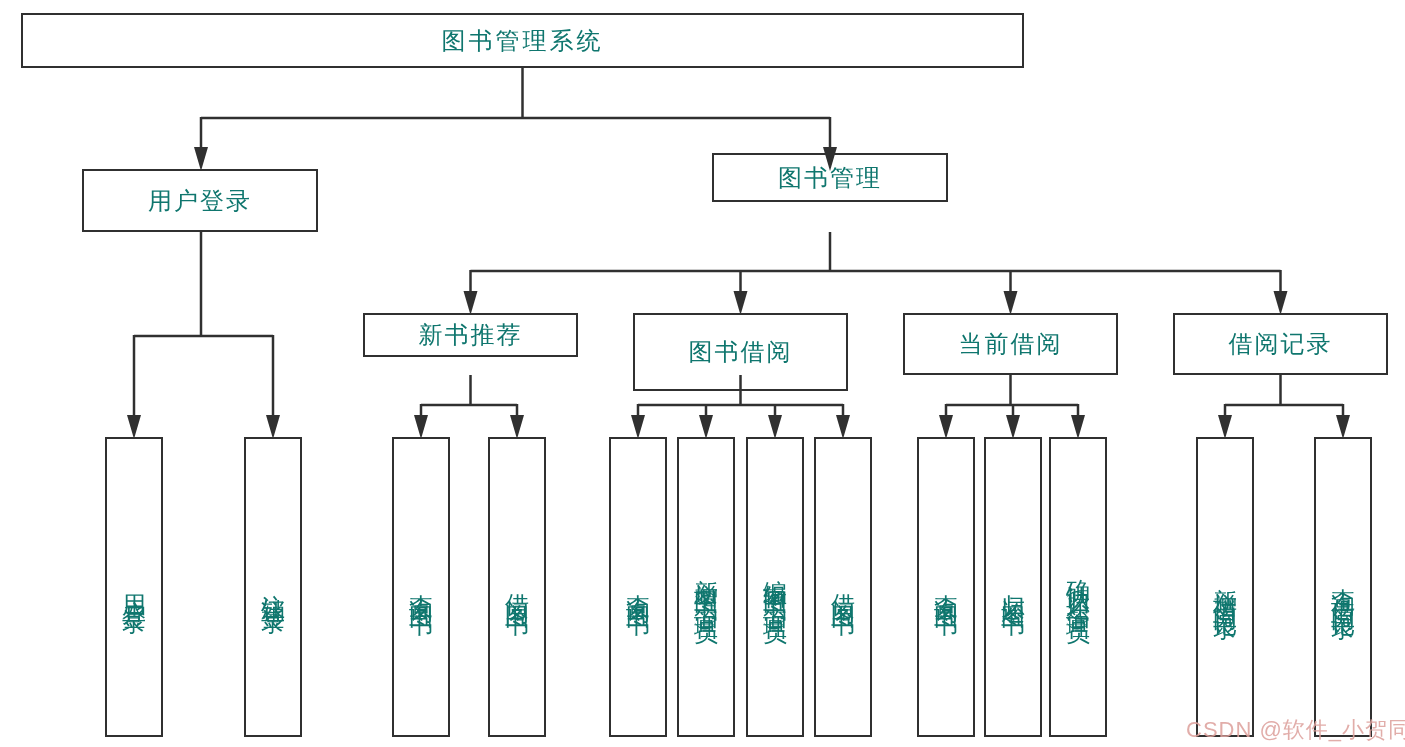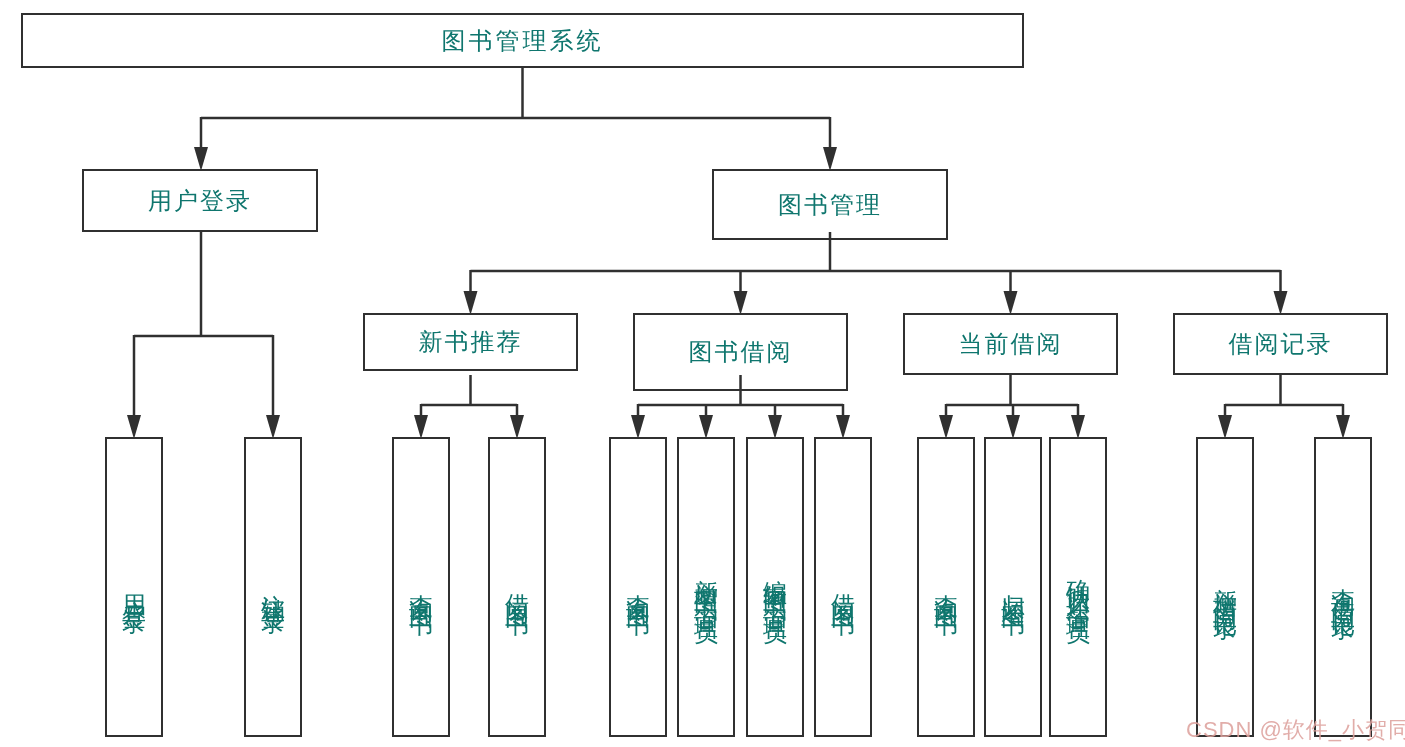--- a/index.html
+++ b/index.html
@@ -127,23 +127,23 @@
       <polygon points="1071,415 1085,415 1078,439"></polygon>
 
       <polygon points="1218,415 1232,415 1225,439"></polygon>
       <polygon points="1336,415 1350,415 1343,439"></polygon>
     </g>
   </svg>
 
   <div class="node root" style="left:21px; top:13px; width:1003px; height:55px">图书管理系统</div>
 
   <div class="node" style="left:82px; top:169px; width:236px; height:63px">用户登录</div>
-  <div class="node" style="left:712px; top:169px; width:236px; height:71px">图书管理</div>
+  <div class="node" style="left:712px; top:153px; width:236px; height:49px">图书管理</div>
 
-  <div class="node" style="left:363px; top:313px; width:215px; height:58px">新书推荐</div>
+  <div class="node" style="left:363px; top:313px; width:215px; height:44px">新书推荐</div>
   <div class="node" style="left:633px; top:313px; width:215px; height:78px">图书借阅</div>
   <div class="node" style="left:1173px; top:313px; width:215px; height:62px">借阅记录</div>
   <div class="node" style="left:903px; top:313px; width:215px; height:62px">当前借阅</div>
 
   <div class="node leaf" style="left:105px; top:437px; width:58px; height:300px">用户登录</div>
   <div class="node leaf" style="left:244px; top:437px; width:58px; height:300px">注销登录</div>
 
   <div class="node leaf" style="left:392px; top:437px; width:58px; height:300px">查询图书</div>
   <div class="node leaf" style="left:488px; top:437px; width:58px; height:300px">借阅图书</div>
 

